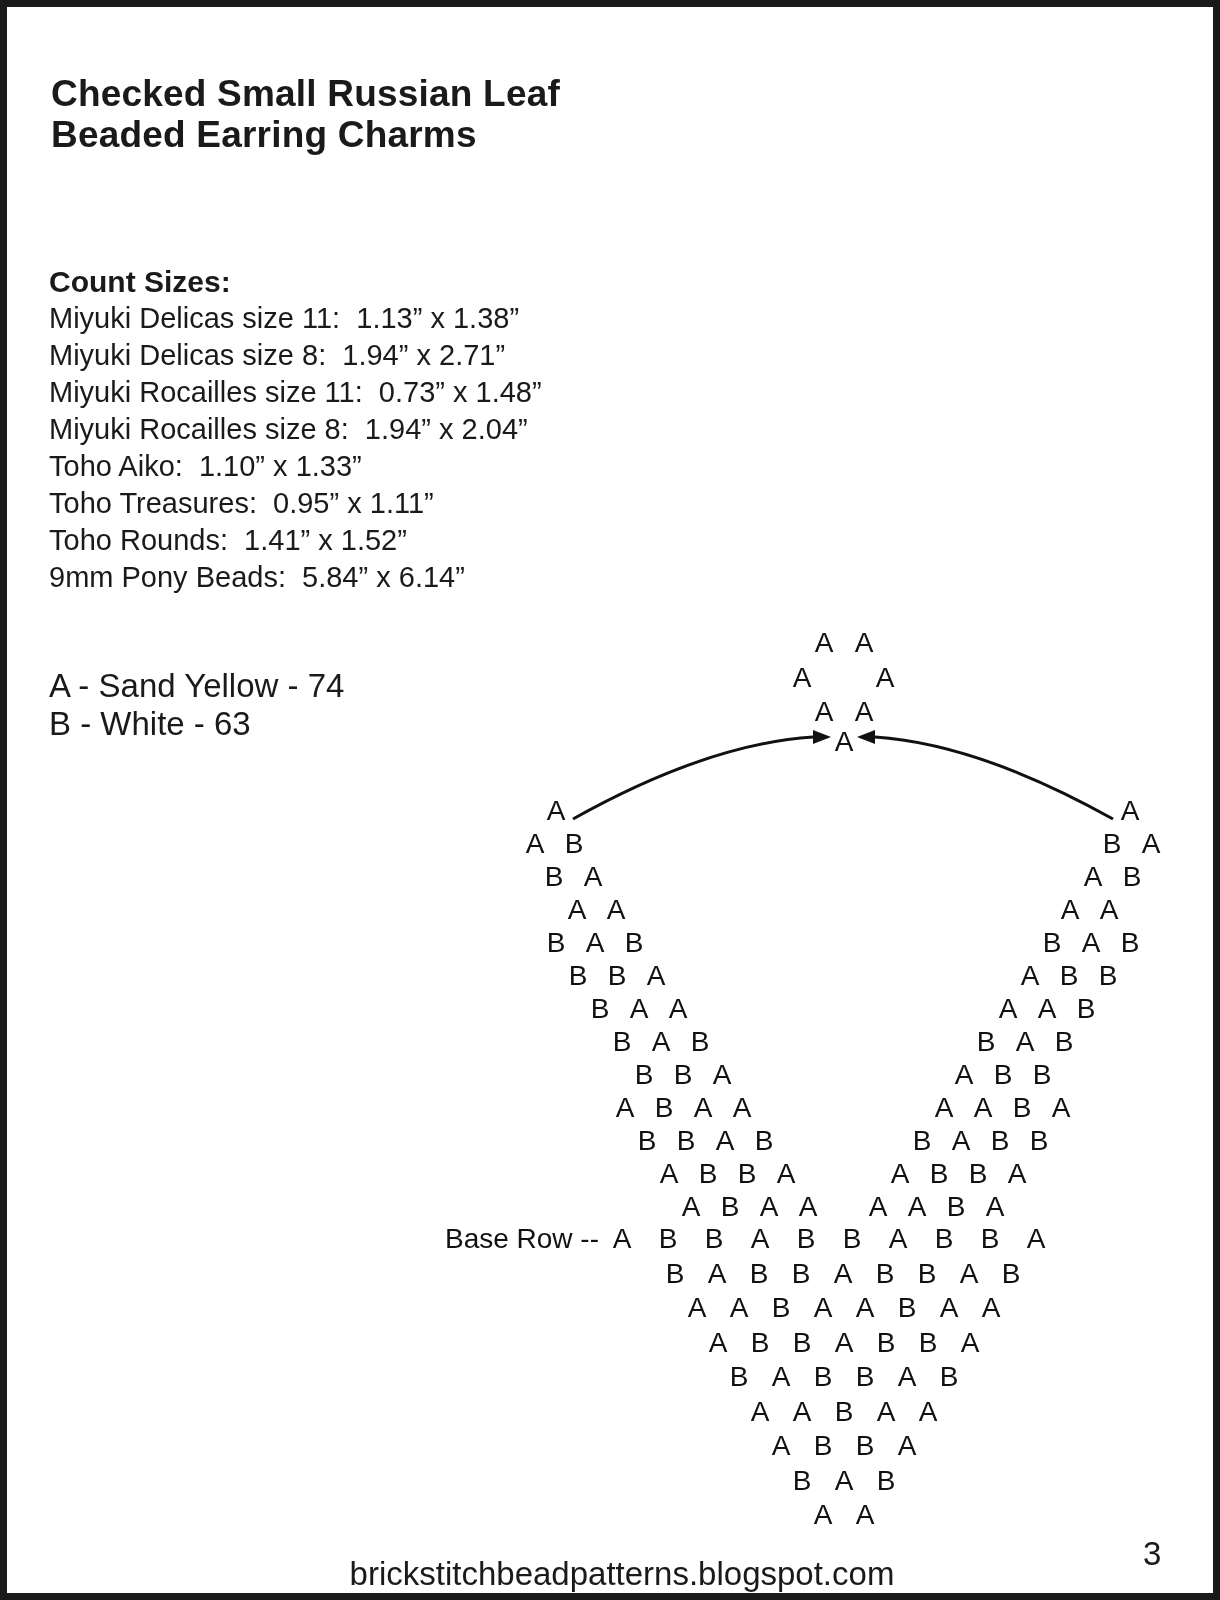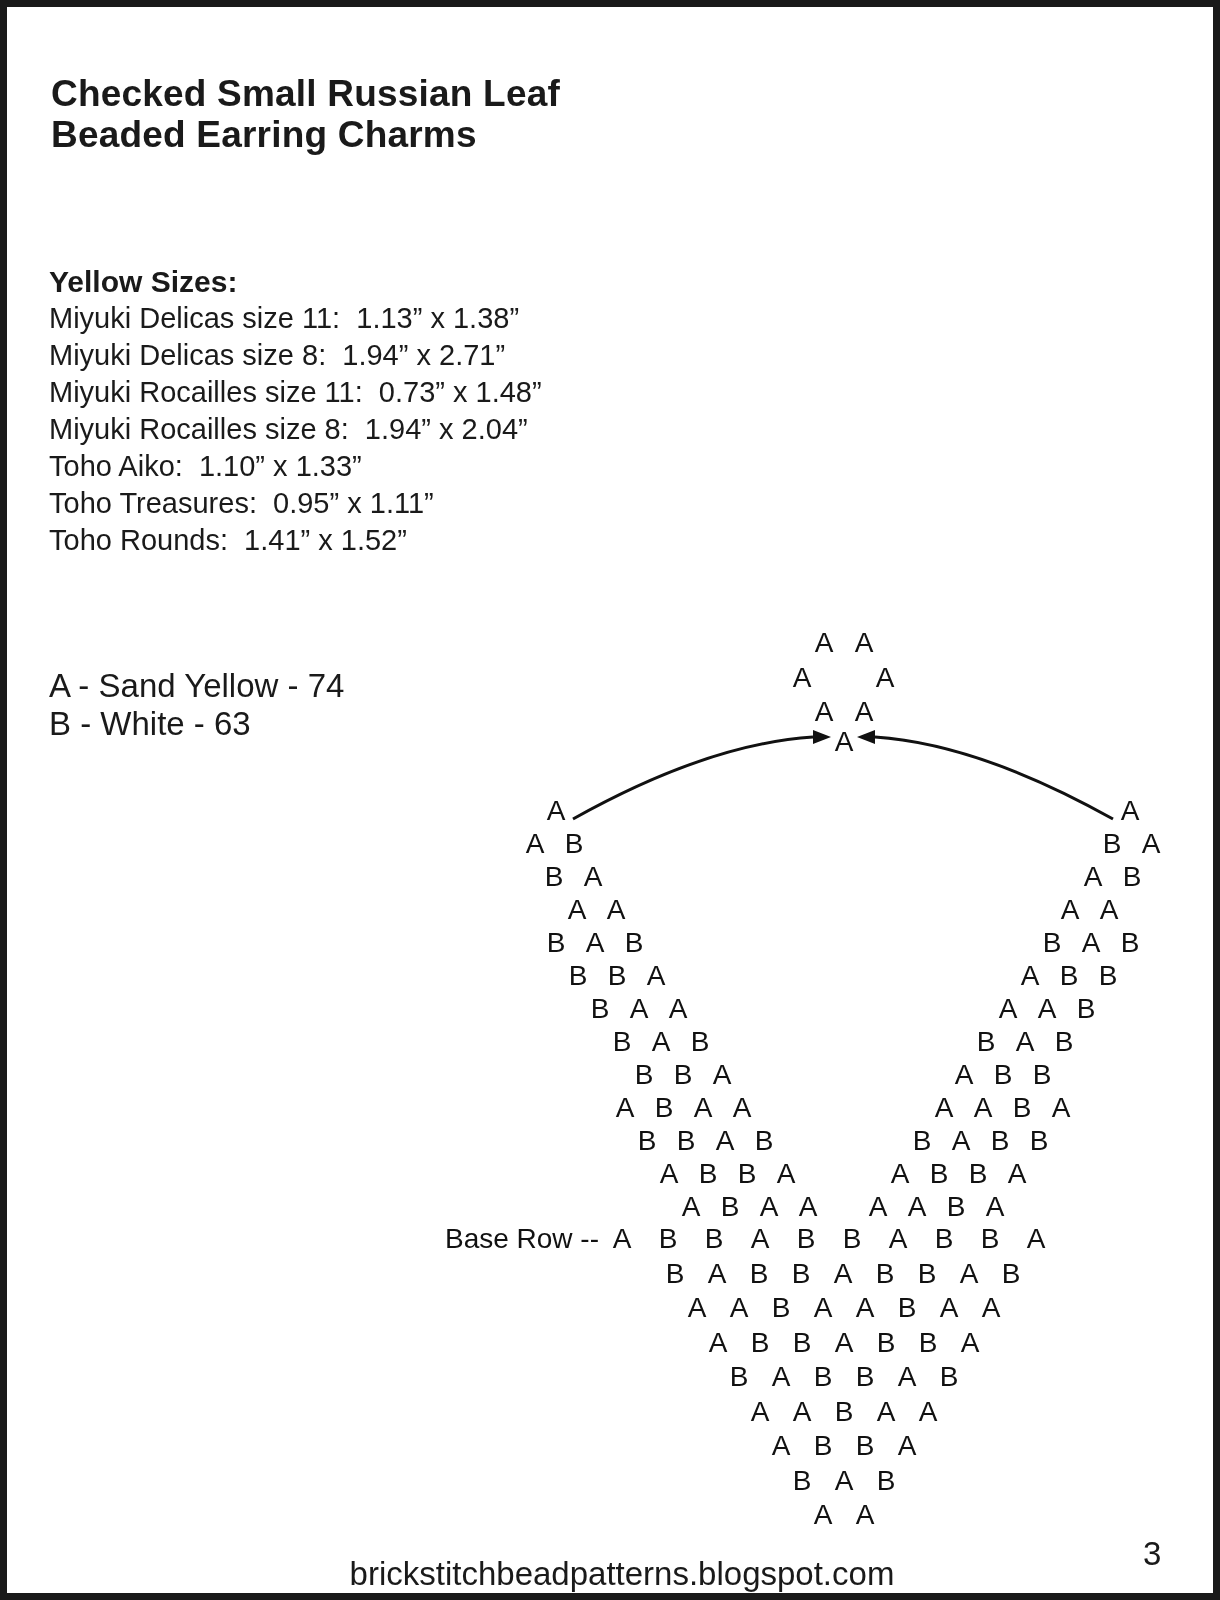--- a/index.html
+++ b/index.html
@@ -57,28 +57,29 @@
 <body>
 
 <div class="page">
 
   <div class="abs title-block">
     <div>Checked Small Russian Leaf</div>
     <div>Beaded Earring Charms</div>
   </div>
 
   <div class="abs finish-block">
-    <div class="finish-heading">Yellow Sizes:</div>
+    <div class="finish-heading">Count Sizes:</div>
     <div class="pre">Miyuki Delicas size 11:  1.13” x 1.38”</div>
     <div class="pre">Miyuki Delicas size 8:  1.94” x 2.71”</div>
     <div class="pre">Miyuki Rocailles size 11:  0.73” x 1.48”</div>
     <div class="pre">Miyuki Rocailles size 8:  1.94” x 2.04”</div>
     <div class="pre">Toho Aiko:  1.10” x 1.33”</div>
     <div class="pre">Toho Treasures:  0.95” x 1.11”</div>
     <div class="pre">Toho Rounds:  1.41” x 1.52”</div>
+    <div class="pre">9mm Pony Beads:  5.84” x 6.14”</div>
   </div>
 
   <div class="abs beadcount-block">
     <div>A - Sand Yellow - 74</div>
     <div>B - White - 63</div>
   </div>
 
   <div class="abs diagram">
     <div class="base-row-label">Base Row --</div>
   <div class="bead-row" style="top: 622px;">

